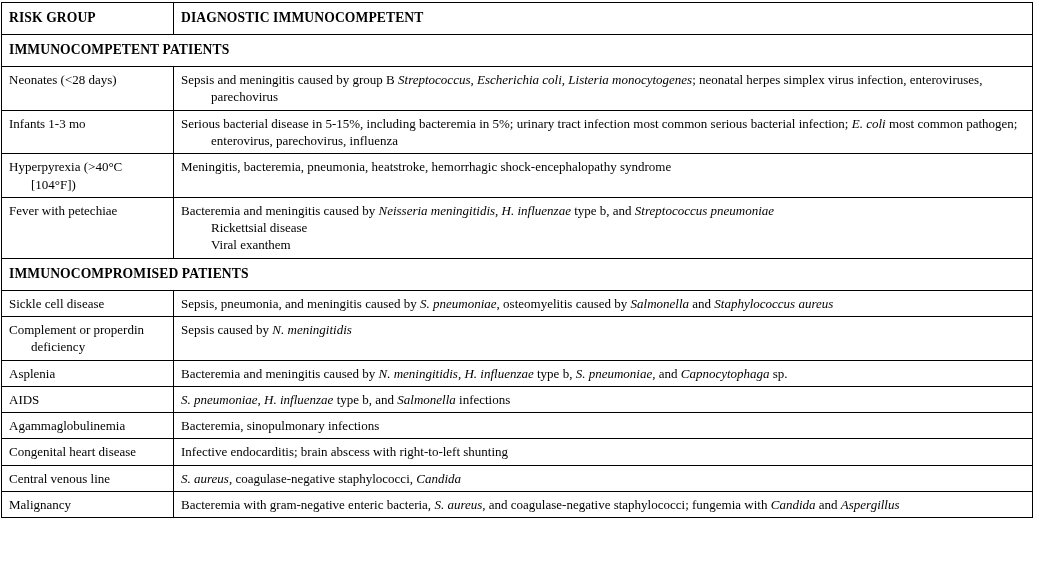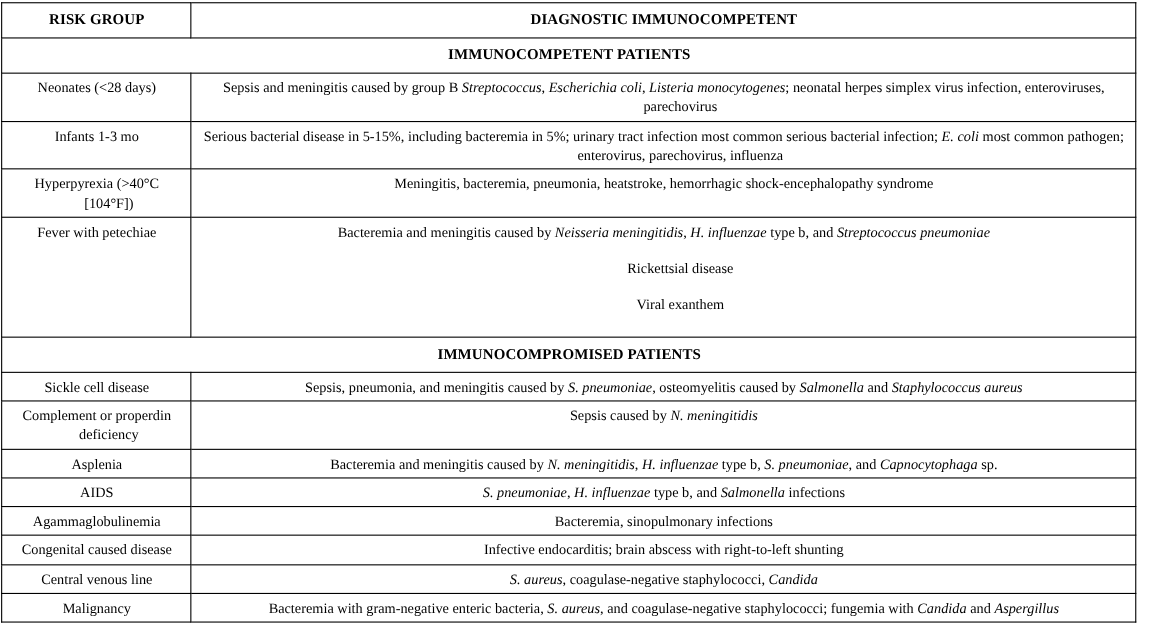--- a/index.html
+++ b/index.html
@@ -11,21 +11,20 @@
     width: 1045px;
     height: 584px;
     font-family: "Liberation Serif", "DejaVu Serif", serif;
     color: #000000;
     overflow: hidden;
   }
 
   #table-wrap {
     padding: 2px 12px 0 1px;
     box-sizing: border-box;
-    text-align: center;
   }
 
   table.risk-table {
     border-collapse: collapse;
     table-layout: fixed;
     width: 1031px;
     border: 1.6px solid #000;
   }
 
   table.risk-table td {
@@ -62,21 +61,21 @@
   .hang {
     padding-left: 30px;
     text-indent: -30px;
     margin: 0;
   }
   .hang.risk-hang {
     padding-left: 22px;
     text-indent: -22px;
   }
   .sub-line {
-    margin: 16px;
+    margin: 0;
     padding-left: 30px;
   }
   em, i { font-style: italic; }
 </style>
 </head>
 <body>
 
 <div id="table-wrap">
   <table class="risk-table">
     <colgroup>
@@ -163,21 +162,21 @@
         <tr>
           <td>
             <p class="hang risk-hang">Agammaglobulinemia</p>
           </td>
           <td>
             <p class="hang">Bacteremia, sinopulmonary infections</p>
           </td>
         </tr>
         <tr>
           <td>
-            <p class="hang risk-hang">Congenital caused disease</p>
+            <p class="hang risk-hang">Congenital heart disease</p>
           </td>
           <td>
             <p class="hang">Infective endocarditis; brain abscess with right-to-left shunting</p>
           </td>
         </tr>
         <tr>
           <td>
             <p class="hang risk-hang">Central venous line</p>
           </td>
           <td>

